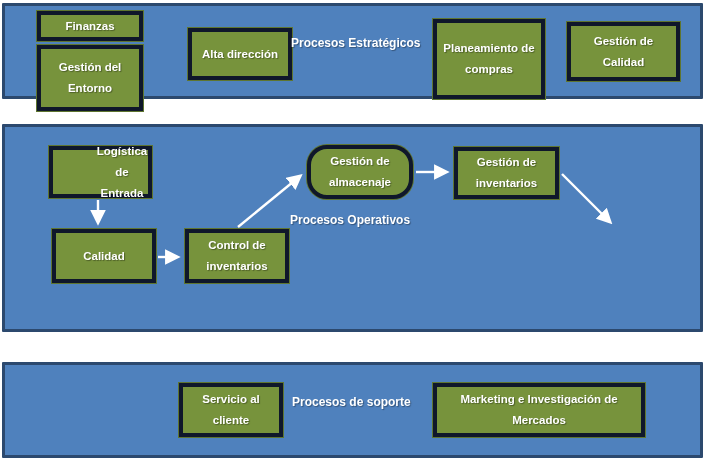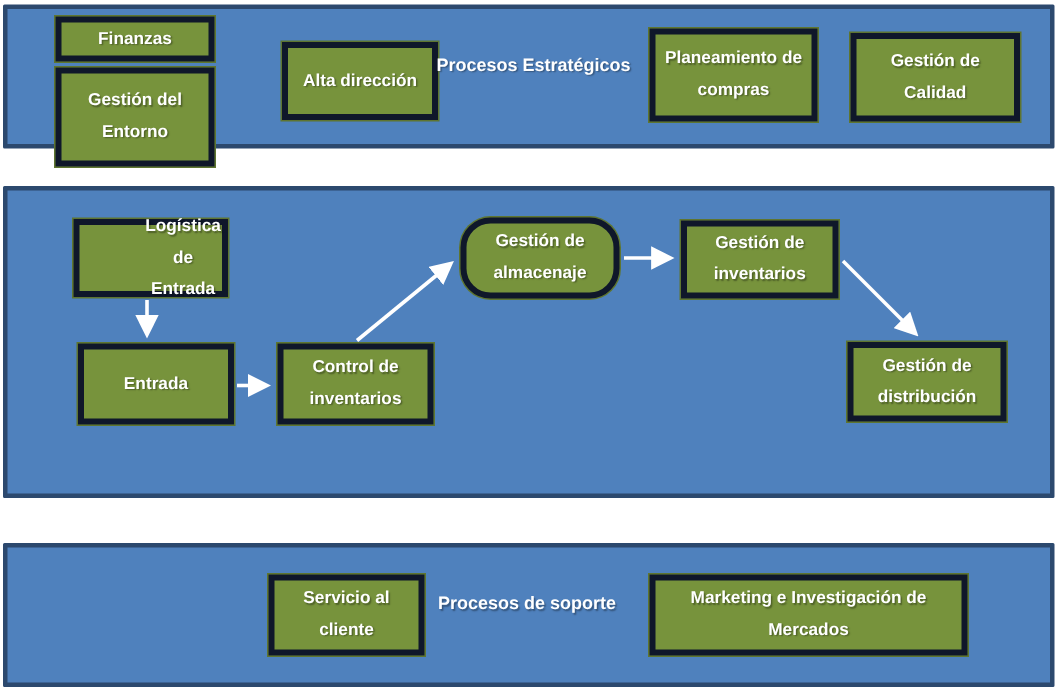--- a/index.html
+++ b/index.html
@@ -58,44 +58,44 @@
 </head>
 <body>
 
 <div class="canvas">
 
   <div class="band" style="top:3px; height:96px;"></div>
   <div class="band" style="top:124px; height:208px;"></div>
   <div class="band" style="top:362px; height:96px;"></div>
 
   <div class="band-label" style="left:271px; top:36px;margin-left:20px;">Procesos Estratégicos</div>
+  <div class="band-label" style="left:290px; top:213px;">Procesos Operativos</div>
   <div class="band-label" style="left:292px; top:395px;">Procesos de soporte</div>
 
   <svg class="arrow-layer" viewBox="0 0 705 463" xmlns="http://www.w3.org/2000/svg">
     <defs>
       <marker id="ah" viewBox="0 0 10 10" refX="7" refY="5" markerWidth="6.5" markerHeight="6.5" orient="auto">
         <path d="M0,0 L10,5 L0,10 z" fill="#ffffff"></path>
       </marker>
     </defs>
     <line x1="98" y1="200" x2="98" y2="221" stroke="#ffffff" stroke-width="2.4" marker-end="url(#ah)"></line>
     <line x1="158" y1="257" x2="176" y2="257" stroke="#ffffff" stroke-width="2.4" marker-end="url(#ah)"></line>
     <line x1="238" y1="227" x2="299" y2="177" stroke="#ffffff" stroke-width="2.4" marker-end="url(#ah)"></line>
     <line x1="416" y1="172" x2="445" y2="172" stroke="#ffffff" stroke-width="2.4" marker-end="url(#ah)"></line>
     <line x1="562" y1="174" x2="609" y2="221" stroke="#ffffff" stroke-width="2.4" marker-end="url(#ah)"></line>
   </svg>
 
   <div class="pbox" style="left:37px; top:11px; width:106px; height:30px;">Finanzas</div>
   <div class="pbox" style="left:37px; top:45px; width:106px; height:66px;">Gestión del Entorno</div>
   <div class="pbox" style="left:188px; top:28px; width:104px; height:52px;">Alta dirección</div>
-  <div class="pbox" style="left:433px; top:19px; width:112px; height:62px;">Planeamiento de compras</div>
+  <div class="pbox" style="left:433px; top:19px; width:112px; height:80px;">Planeamiento de compras</div>
   <div class="pbox" style="left:567px; top:22px; width:113px; height:59px;">Gestión de Calidad</div>
 
   <div class="pbox" style="left:49px; top:146px; width:103px; height:52px;padding-left:48px;">Logística de Entrada</div>
-  <div class="pbox" style="left:52px; top:229px; width:104px; height:54px;">Entrada</div>
+  <div class="pbox" style="left:52px; top:229px; width:104px; height:54px;">Calidad</div>
   <div class="pbox" style="left:185px; top:229px; width:104px; height:54px;">Control de inventarios</div>
   <div class="pbox" style="left:307px; top:145px; width:106px; height:54px;border-radius:20px;">Gestión de almacenaje</div>
   <div class="pbox" style="left:454px; top:147px; width:105px; height:52px;">Gestión de inventarios</div>
-  <div class="pbox" style="left:565px; top:228px; width:106px; height:53px;">Gestión de distribución</div>
 
   <div class="pbox" style="left:179px; top:383px; width:104px; height:54px;">Servicio al cliente</div>
   <div class="pbox" style="left:433px; top:383px; width:212px; height:54px;">Marketing e Investigación de Mercados</div>
 
 </div>
 
 </body></html>

